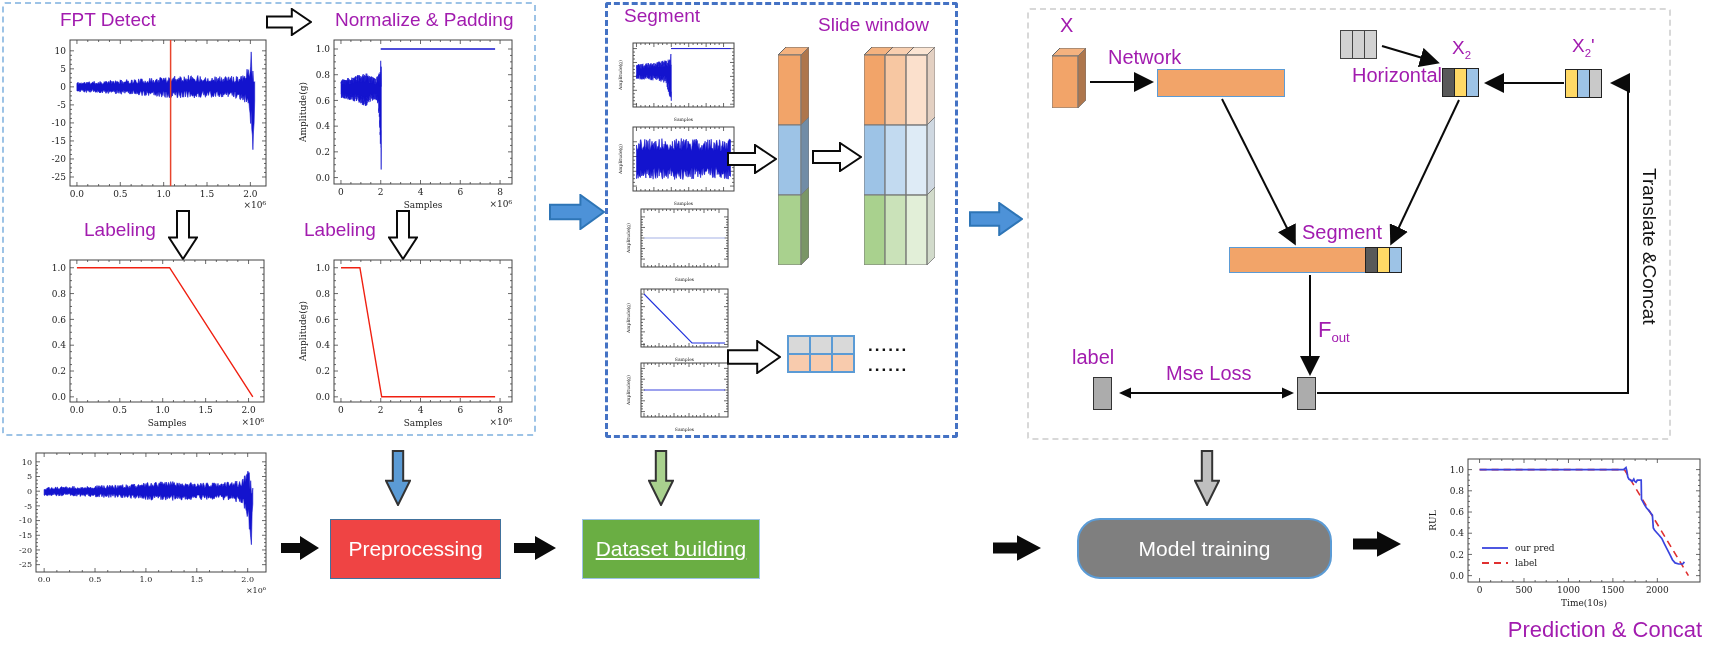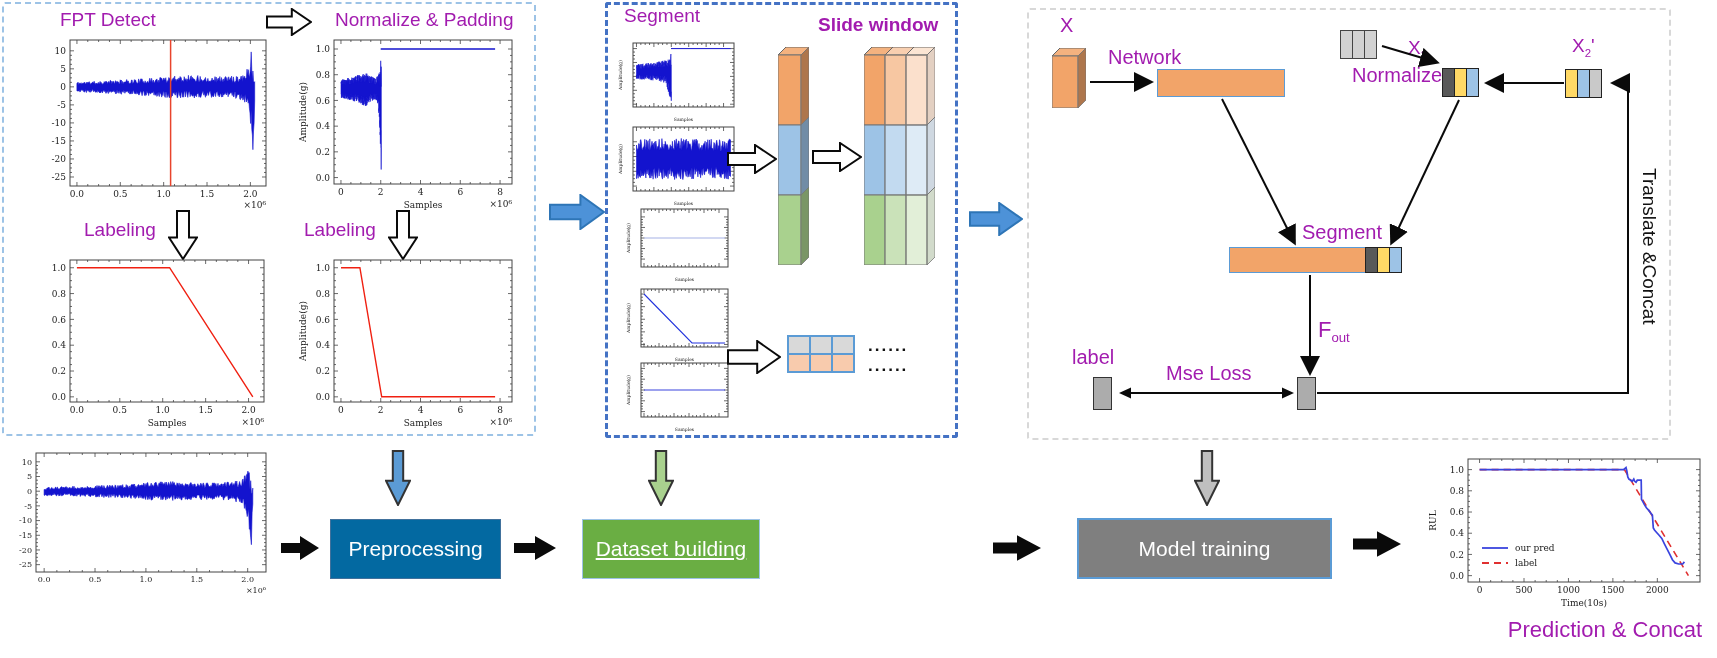--- a/index.html
+++ b/index.html
@@ -450,21 +450,21 @@
       </svg></div>
 
   <div class="abs" style="left:549px;top:194px;width:56px;height:36px;"><svg width="56" height="36">
         <polygon points="1.0,10.8 31.4,10.8 31.4,1.0 55.0,18.0 31.4,35.0 31.4,25.2 1.0,25.2" stroke-linejoin="miter" fill="#4D92D8" stroke="#2E75B6" stroke-width="2"></polygon>
       </svg></div>
   <div class="abs" style="left:969px;top:202px;width:54px;height:34px;"><svg width="54" height="34">
         <polygon points="1.0,10.2 30.2,10.2 30.2,1.0 53.0,17.0 30.2,33.0 30.2,23.8 1.0,23.8" stroke-linejoin="miter" fill="#4D92D8" stroke="#2E75B6" stroke-width="2"></polygon>
       </svg></div>
 
   <div class="t title19" style="left:624px;top:6px;">Segment</div>
-  <div class="t title19" style="left:818px;top:15px;font-weight:bold;">Slide window</div>
+  <div class="t title19" style="left:818px;top:15px;">Slide window</div>
   <div class="plot" style="left:616px;top:38px;"><svg width="125" height="84">
         <rect x="17" y="5" width="101" height="64" fill="#fff" stroke="#444" stroke-width="1"></rect>
         <line x1="20.482758620689655" y1="69" x2="20.482758620689655" y2="65" stroke="#444" stroke-width="0.8"></line>
         <line x1="20.482758620689655" y1="5" x2="20.482758620689655" y2="9" stroke="#444" stroke-width="0.8"></line>
         <line x1="24.836206896551722" y1="69" x2="24.836206896551722" y2="67" stroke="#444" stroke-width="0.8"></line>
         <line x1="24.836206896551722" y1="5" x2="24.836206896551722" y2="7" stroke="#444" stroke-width="0.8"></line>
         <line x1="29.189655172413794" y1="69" x2="29.189655172413794" y2="67" stroke="#444" stroke-width="0.8"></line>
         <line x1="29.189655172413794" y1="5" x2="29.189655172413794" y2="7" stroke="#444" stroke-width="0.8"></line>
         <line x1="33.54310344827586" y1="69" x2="33.54310344827586" y2="67" stroke="#444" stroke-width="0.8"></line>
         <line x1="33.54310344827586" y1="5" x2="33.54310344827586" y2="7" stroke="#444" stroke-width="0.8"></line>
@@ -921,23 +921,23 @@
         <polygon points="26,8 34,0 34,52 26,60" fill="rgb(174,118,76)" fill-opacity="1" stroke="#777" stroke-width="0.8"></polygon>
       </svg></div>
   <div class="t title20" style="left:1108px;top:46px;">Network</div>
   <div class="abs" style="left: 1157px; top: 69px; width: 128px; height: 28px; border: 1.4px solid rgb(91, 155, 213); box-sizing: border-box; background: rgb(242, 164, 105);"></div>
 
   <div class="cells init" style="left:1341px;top:30px;">
       <div class="cell" style="background: rgb(210, 210, 210);"></div>
       <div class="cell" style="background: rgb(210, 210, 210);"></div>
       <div class="cell" style="background: rgb(210, 210, 210);"></div>
     </div>
-  <div class="t title20" style="left:1352px;top:64px;">Normalize</div>
-
-  <div class="t title19" style="left:1408px;top:38px;"><span>X</span><sub>2</sub></div>
+  <div class="t title20" style="left:1352px;top:64px;">Horizontal</div>
+
+  <div class="t title19" style="left:1452px;top:38px;"><span>X</span><sub>2</sub></div>
   <div class="cells" style="left:1443px;top:68px;">
       <div class="cell" style="background: rgb(89, 89, 89);"></div>
       <div class="cell" style="background: rgb(255, 217, 102);"></div>
       <div class="cell" style="background: rgb(157, 195, 230);"></div>
     </div>
 
   <div class="t title19" style="left:1572px;top:36px;"><span>X</span><sub>2</sub><span>'</span></div>
   <div class="cells" style="left:1566px;top:69px;">
       <div class="cell" style="background: rgb(255, 217, 102);"></div>
       <div class="cell" style="background: rgb(157, 195, 230);"></div>
@@ -1073,41 +1073,41 @@
         <text x="260" y="145" text-anchor="end" font-size="8" fill="#222" font-family="&quot;DejaVu Serif&quot;,serif">×10⁶</text>
         <polygon points="38.1,41.5 38.8,41.5 39.5,41.4 40.2,41.4 40.9,40.2 41.6,39.9 42.3,39.7 43.0,39.0 43.7,41.2 44.4,41.3 45.1,40.2 45.8,39.4 46.5,40.9 47.2,40.4 47.9,41.3 48.6,41.0 49.3,39.3 50.0,39.3 50.7,41.2 51.4,38.9 52.1,41.2 52.7,40.8 53.4,41.3 54.1,39.9 54.8,39.2 55.5,38.7 56.2,39.0 56.9,40.5 57.6,39.1 58.3,40.0 59.0,39.6 59.7,38.8 60.4,38.8 61.1,40.8 61.8,39.4 62.5,40.5 63.2,39.9 63.9,39.2 64.6,40.6 65.3,40.1 66.0,40.5 66.7,38.3 67.3,40.7 68.0,38.2 68.7,41.0 69.4,39.8 70.1,41.1 70.8,40.9 71.5,39.7 72.2,40.1 72.9,40.6 73.6,40.2 74.3,40.9 75.0,39.3 75.7,40.0 76.4,39.2 77.1,40.7 77.8,39.8 78.5,39.9 79.2,40.2 79.9,39.6 80.6,40.8 81.3,38.3 82.0,39.8 82.6,39.6 83.3,39.9 84.0,39.9 84.7,39.0 85.4,40.6 86.1,40.1 86.8,40.3 87.5,40.4 88.2,39.9 88.9,39.9 89.6,38.1 90.3,40.4 91.0,37.4 91.7,40.5 92.4,37.7 93.1,40.2 93.8,37.7 94.5,39.3 95.2,38.6 95.9,37.2 96.6,39.6 97.3,40.2 97.9,37.6 98.6,39.6 99.3,39.9 100.0,40.8 100.7,38.9 101.4,37.3 102.1,38.8 102.8,40.0 103.5,37.2 104.2,39.7 104.9,37.6 105.6,39.4 106.3,37.3 107.0,38.4 107.7,39.9 108.4,40.5 109.1,36.9 109.8,37.7 110.5,40.5 111.2,39.7 111.9,37.4 112.6,39.4 113.2,37.5 113.9,38.8 114.6,37.5 115.3,37.4 116.0,39.2 116.7,36.6 117.4,39.9 118.1,40.1 118.8,39.1 119.5,40.3 120.2,36.6 120.9,39.6 121.6,37.5 122.3,39.0 123.0,40.4 123.7,37.9 124.4,39.9 125.1,37.0 125.8,36.5 126.5,36.7 127.2,36.4 127.9,36.8 128.5,36.0 129.2,40.2 129.9,37.9 130.6,40.1 131.3,38.5 132.0,36.9 132.7,36.6 133.4,38.8 134.1,37.0 134.8,38.3 135.5,36.9 136.2,36.9 136.9,38.2 137.6,35.1 138.3,39.2 139.0,35.5 139.7,38.4 140.4,36.4 141.1,34.8 141.8,34.7 142.5,38.8 143.2,37.7 143.8,39.1 144.5,37.6 145.2,35.1 145.9,38.4 146.6,36.7 147.3,38.4 148.0,37.8 148.7,35.1 149.4,34.6 150.1,34.3 150.8,36.4 151.5,37.9 152.2,38.7 152.9,35.2 153.6,35.7 154.3,33.8 155.0,36.2 155.7,33.9 156.4,34.4 157.1,37.1 157.8,35.6 158.5,36.3 159.1,34.2 159.8,38.1 160.5,34.1 161.2,37.4 161.9,37.1 162.6,34.3 163.3,36.2 164.0,37.8 164.7,33.6 165.4,35.5 166.1,36.9 166.8,33.5 167.5,36.1 168.2,34.5 168.9,36.7 169.6,37.3 170.3,38.6 171.0,34.8 171.7,35.5 172.4,38.1 173.1,34.9 173.7,38.4 174.4,36.2 175.1,35.8 175.8,37.4 176.5,35.7 177.2,38.5 177.9,37.2 178.6,39.0 179.3,36.0 180.0,35.7 180.7,36.9 181.4,36.6 182.1,36.5 182.8,39.3 183.5,36.6 184.2,35.3 184.9,34.5 185.6,36.1 186.3,38.5 187.0,36.0 187.7,38.7 188.4,36.0 189.0,35.9 189.7,38.9 190.4,38.8 191.1,37.9 191.8,35.7 192.5,37.4 193.2,37.2 193.9,39.0 194.6,35.2 195.3,38.0 196.0,35.5 196.7,39.6 197.4,34.9 198.1,36.9 198.8,39.7 199.5,38.5 200.2,35.5 200.9,34.8 201.6,35.2 202.3,37.1 203.0,38.5 203.7,38.6 204.3,38.7 205.0,37.4 205.7,39.3 206.4,35.0 207.1,35.3 207.8,35.2 208.5,35.0 209.2,37.5 209.9,35.5 210.6,39.1 211.3,37.5 212.0,35.3 212.7,39.0 213.4,36.9 214.1,37.9 214.8,36.3 215.5,36.0 216.2,36.0 216.9,38.8 217.6,36.0 218.3,35.8 219.0,34.3 219.6,37.0 220.3,39.2 221.0,34.3 221.7,34.3 222.4,34.4 223.1,37.9 223.8,37.8 224.5,35.8 225.2,36.1 225.9,34.4 226.6,37.4 227.3,36.7 228.0,35.4 228.7,37.8 229.4,33.2 230.1,36.3 230.8,33.0 231.5,38.9 232.2,38.7 232.9,36.3 233.6,33.5 234.3,36.6 234.9,37.5 235.6,38.3 236.3,32.2 237.0,31.0 237.7,37.1 238.4,28.1 239.1,27.7 239.8,34.1 240.5,26.7 241.2,26.3 241.9,23.1 242.6,25.2 243.3,24.7 244.0,41.9 244.7,32.7 245.4,44.6 246.1,46.0 246.8,40.1 246.8,56.2 246.1,64.8 245.4,96.7 244.7,89.7 244.0,80.8 243.3,81.2 242.6,60.8 241.9,65.7 241.2,68.6 240.5,63.6 239.8,61.0 239.1,55.7 238.4,60.4 237.7,51.6 237.0,50.7 236.3,54.9 235.6,54.5 234.9,54.4 234.3,50.5 233.6,53.6 232.9,50.2 232.2,50.6 231.5,48.6 230.8,49.2 230.1,53.9 229.4,51.2 228.7,50.0 228.0,50.6 227.3,48.2 226.6,50.4 225.9,47.6 225.2,50.2 224.5,50.2 223.8,49.9 223.1,51.0 222.4,52.0 221.7,48.2 221.0,47.2 220.3,48.4 219.6,47.4 219.0,49.6 218.3,49.4 217.6,52.1 216.9,49.4 216.2,48.0 215.5,48.9 214.8,46.9 214.1,47.0 213.4,47.7 212.7,49.5 212.0,48.3 211.3,46.7 210.6,49.4 209.9,48.5 209.2,47.9 208.5,50.4 207.8,50.8 207.1,49.7 206.4,51.4 205.7,49.6 205.0,50.3 204.3,49.9 203.7,48.1 203.0,50.0 202.3,50.1 201.6,47.0 200.9,51.5 200.2,49.5 199.5,46.7 198.8,50.0 198.1,49.4 197.4,47.0 196.7,46.9 196.0,49.6 195.3,51.8 194.6,50.8 193.9,49.8 193.2,46.9 192.5,47.1 191.8,47.0 191.1,47.0 190.4,49.9 189.7,49.7 189.0,49.4 188.4,48.6 187.7,49.5 187.0,47.8 186.3,49.2 185.6,50.0 184.9,51.8 184.2,49.4 183.5,51.2 182.8,49.8 182.1,51.1 181.4,51.5 180.7,51.1 180.0,48.0 179.3,51.4 178.6,48.5 177.9,48.5 177.2,49.7 176.5,48.8 175.8,52.0 175.1,51.8 174.4,49.2 173.7,50.6 173.1,47.9 172.4,49.5 171.7,50.8 171.0,47.8 170.3,50.0 169.6,50.8 168.9,51.3 168.2,47.6 167.5,46.9 166.8,52.5 166.1,49.1 165.4,47.1 164.7,48.9 164.0,49.6 163.3,50.5 162.6,49.5 161.9,48.0 161.2,51.1 160.5,48.2 159.8,52.1 159.1,49.7 158.5,48.0 157.8,49.0 157.1,51.4 156.4,51.4 155.7,48.0 155.0,51.8 154.3,47.3 153.6,48.4 152.9,48.2 152.2,50.2 151.5,47.8 150.8,48.5 150.1,48.6 149.4,47.4 148.7,49.9 148.0,47.6 147.3,48.5 146.6,51.4 145.9,51.5 145.2,52.2 144.5,49.6 143.8,47.7 143.2,51.3 142.5,48.4 141.8,51.7 141.1,48.8 140.4,47.3 139.7,51.6 139.0,50.2 138.3,47.6 137.6,50.5 136.9,49.3 136.2,50.4 135.5,49.1 134.8,47.0 134.1,49.8 133.4,46.7 132.7,50.2 132.0,48.1 131.3,46.8 130.6,49.4 129.9,47.7 129.2,50.6 128.5,48.4 127.9,49.5 127.2,47.3 126.5,47.2 125.8,47.2 125.1,50.4 124.4,49.5 123.7,46.7 123.0,47.0 122.3,48.5 121.6,49.5 120.9,48.8 120.2,47.5 119.5,47.9 118.8,49.5 118.1,47.6 117.4,46.7 116.7,49.9 116.0,47.6 115.3,49.7 114.6,48.0 113.9,46.9 113.2,46.5 112.6,47.1 111.9,49.2 111.2,48.6 110.5,46.7 109.8,47.6 109.1,49.6 108.4,46.5 107.7,46.2 107.0,48.2 106.3,46.8 105.6,46.0 104.9,49.3 104.2,46.5 103.5,46.5 102.8,49.6 102.1,46.0 101.4,47.7 100.7,48.7 100.0,47.6 99.3,48.4 98.6,46.4 97.9,49.6 97.3,46.2 96.6,47.4 95.9,48.8 95.2,46.3 94.5,45.8 93.8,47.0 93.1,49.1 92.4,46.9 91.7,48.6 91.0,48.4 90.3,48.8 89.6,48.8 88.9,45.9 88.2,46.9 87.5,47.4 86.8,47.1 86.1,47.6 85.4,46.4 84.7,48.4 84.0,48.6 83.3,47.8 82.6,47.7 82.0,45.6 81.3,46.6 80.6,46.2 79.9,46.5 79.2,48.4 78.5,47.0 77.8,47.4 77.1,46.6 76.4,47.2 75.7,46.5 75.0,47.5 74.3,48.5 73.6,45.5 72.9,46.7 72.2,46.2 71.5,46.4 70.8,48.3 70.1,45.6 69.4,47.7 68.7,47.5 68.0,48.1 67.3,47.8 66.7,46.9 66.0,47.2 65.3,46.6 64.6,47.6 63.9,45.9 63.2,45.4 62.5,46.0 61.8,45.8 61.1,46.7 60.4,45.9 59.7,46.6 59.0,45.4 58.3,45.4 57.6,47.0 56.9,47.1 56.2,47.7 55.5,47.8 54.8,45.5 54.1,47.7 53.4,47.5 52.7,47.7 52.1,45.8 51.4,46.5 50.7,47.8 50.0,47.6 49.3,46.0 48.6,45.6 47.9,46.9 47.2,45.5 46.5,47.0 45.8,47.3 45.1,47.7 44.4,46.5 43.7,47.3 43.0,46.6 42.3,47.3 41.6,47.6 40.9,47.6 40.2,47.1 39.5,46.4 38.8,47.5 38.1,47.1" fill="#1313CE" stroke="#1313CE" stroke-width="0.6"></polygon>
       </svg></div>
 
   <div class="abs" style="left:281px;top:533px;width:38px;height:30px;"><svg width="38" height="30">
         <polygon points="0.0,9.9 19.0,9.9 19.0,3.0 38.0,15.0 19.0,27.0 19.0,20.1 0.0,20.1" stroke-linejoin="miter" fill="#0a0a0a"></polygon>
       </svg></div>
   <div class="abs" style="left:385px;top:450px;width:26px;height:56px;"><svg width="26" height="56">
         <polygon points="7.8,1.0 18.2,1.0 18.2,30.8 25.0,30.8 13.0,55.0 1.0,30.8 7.8,30.8" stroke-linejoin="miter" fill="#5B9BD5" stroke="#333333" stroke-width="2"></polygon>
       </svg></div>
-  <div class="flowbox bx-pre" style="left: 330px; top: 519px; width: 171px; height: 60px; background: #0369a1;">
+  <div class="flowbox bx-pre" style="left: 330px; top: 519px; width: 171px; height: 60px; background: #ef4444;">
       <span>Preprocessing</span>
     </div>
 
   <div class="abs" style="left:514px;top:533px;width:42px;height:30px;"><svg width="42" height="30">
         <polygon points="0.0,9.9 21.0,9.9 21.0,3.0 42.0,15.0 21.0,27.0 21.0,20.1 0.0,20.1" stroke-linejoin="miter" fill="#0a0a0a"></polygon>
       </svg></div>
   <div class="abs" style="left:648px;top:450px;width:26px;height:56px;"><svg width="26" height="56">
         <polygon points="7.8,1.0 18.2,1.0 18.2,30.8 25.0,30.8 13.0,55.0 1.0,30.8 7.8,30.8" stroke-linejoin="miter" fill="#A9D18E" stroke="#333333" stroke-width="2"></polygon>
       </svg></div>
   <div class="flowbox bx-ds" style="left: 582px; top: 519px; width: 178px; height: 60px; background: rgb(106, 174, 67);">
       <span>Dataset building</span>
     </div>
 
   <div class="abs" style="left:993px;top:532px;width:48px;height:32px;"><svg width="48" height="32">
         <polygon points="0.0,10.6 24.0,10.6 24.0,3.2 48.0,16.0 24.0,28.8 24.0,21.4 0.0,21.4" stroke-linejoin="miter" fill="#0a0a0a"></polygon>
       </svg></div>
   <div class="abs" style="left:1194px;top:450px;width:26px;height:56px;"><svg width="26" height="56">
         <polygon points="7.8,1.0 18.2,1.0 18.2,30.8 25.0,30.8 13.0,55.0 1.0,30.8 7.8,30.8" stroke-linejoin="miter" fill="#BFBFBF" stroke="#333333" stroke-width="2"></polygon>
       </svg></div>
-  <div class="flowbox bx-mt" style="left: 1077px; top: 518px; width: 255px; height: 61px; background: rgb(127, 127, 127);">
+  <div class="flowbox bx-mt" style="left: 1077px; top: 518px; width: 255px; height: 61px; background: rgb(127, 127, 127); border-radius: 23px;">
       <span>Model training</span>
     </div>
 
   <div class="abs" style="left:1353px;top:528px;width:48px;height:32px;"><svg width="48" height="32">
         <polygon points="0.0,10.6 24.0,10.6 24.0,3.2 48.0,16.0 24.0,28.8 24.0,21.4 0.0,21.4" stroke-linejoin="miter" fill="#0a0a0a"></polygon>
       </svg></div>
   <div class="plot" style="left:1426px;top:452px;"><svg width="284" height="162">
         <rect x="42" y="7" width="232" height="123" fill="#fff" stroke="#444" stroke-width="1"></rect>
         <line x1="53.55555555555556" y1="130" x2="53.55555555555556" y2="126" stroke="#444" stroke-width="0.8"></line>
         <line x1="53.55555555555556" y1="7" x2="53.55555555555556" y2="11" stroke="#444" stroke-width="0.8"></line>

